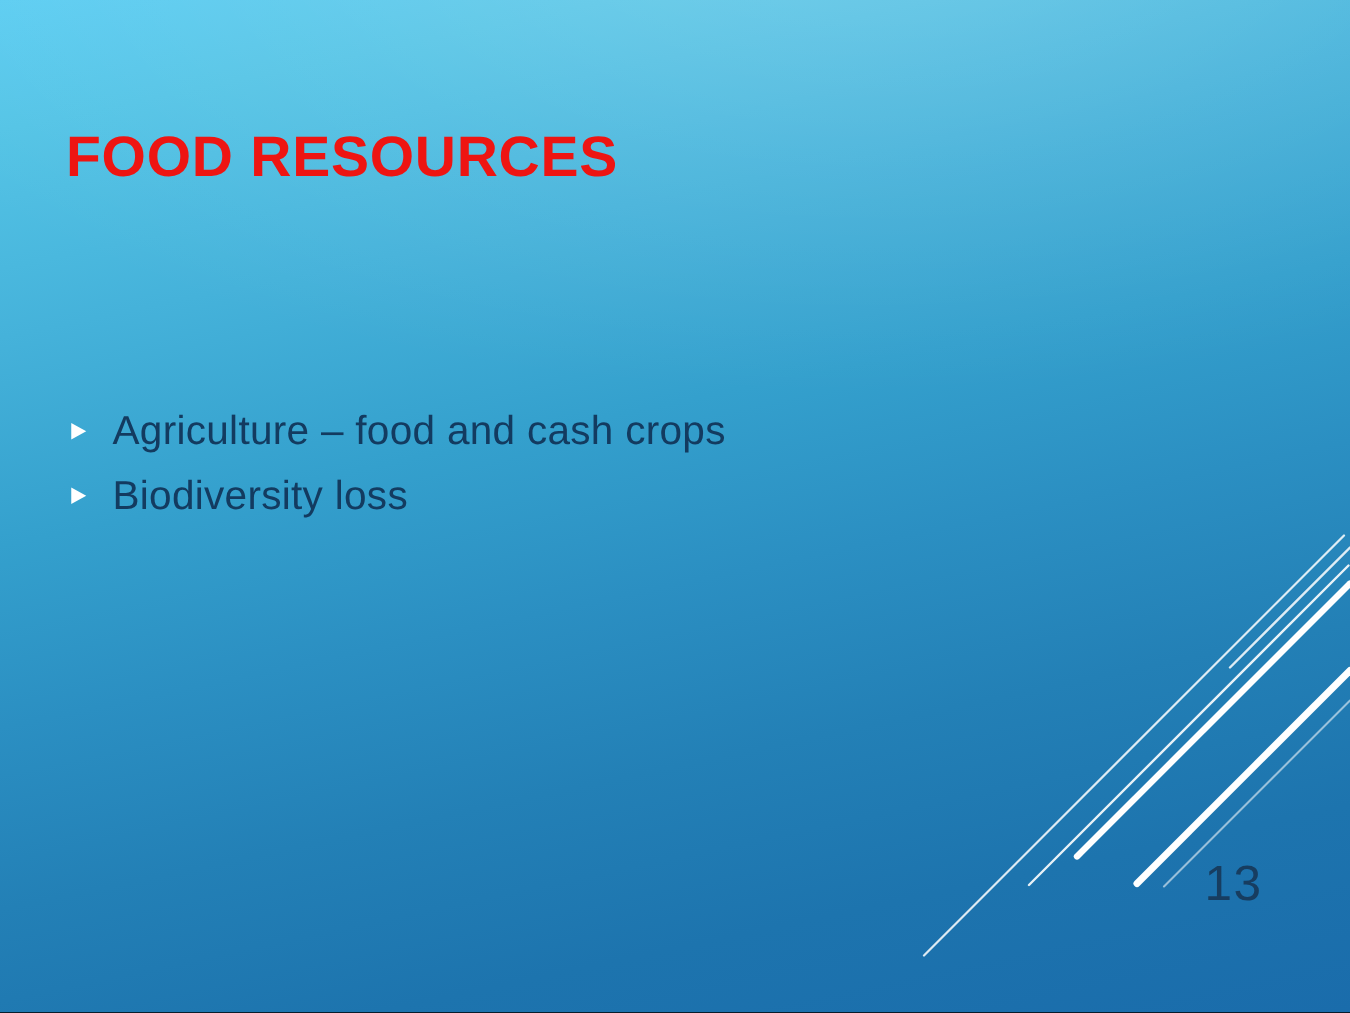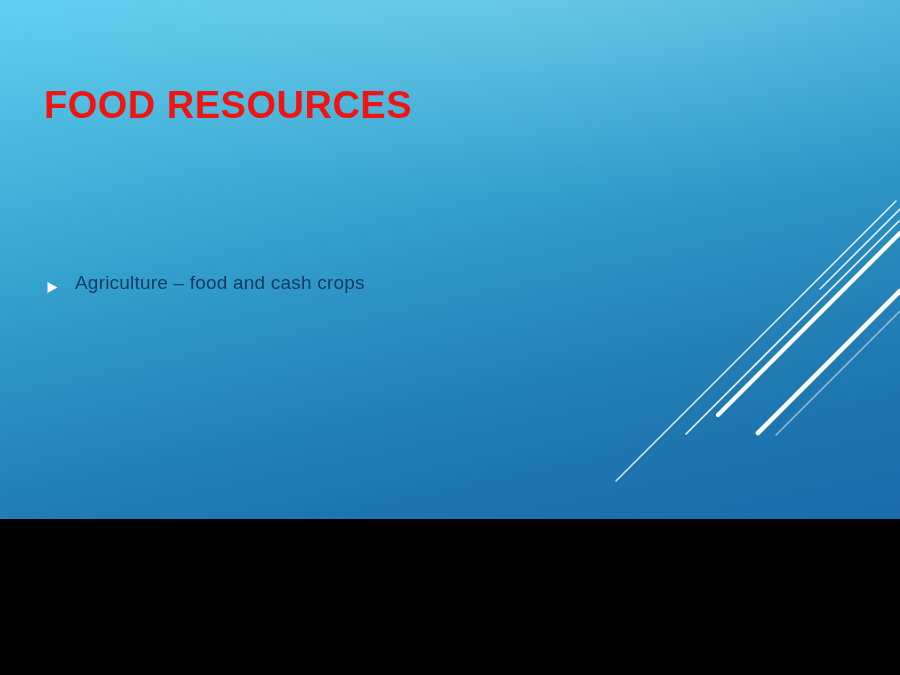--- a/index.html
+++ b/index.html
@@ -5,21 +5,21 @@
 <style>
   html, body {
     margin: 0;
     padding: 0;
     background: #000;
   }
 
   .slide {
     position: relative;
     width: 900px;
-    height: 519px;
+    height: 675px;
     overflow: hidden;
     font-family: "Liberation Sans", sans-serif;
     
     background:
       linear-gradient(168deg,
         #5ccdf2 0%,
         #54c4e6 10%,
         #45b2da 26%,
         #34a0cd 42%,
         #2b8fc2 56%,
@@ -72,21 +72,21 @@
     flex: 0 0 auto;
     width: 13px;
     margin-top: 9px;
     margin-right: 16px;
     line-height: 0;
   }
 
   .bullet-marker svg { display: block; }
 
   .bullet-text {
-    font-size: 19px;
+    font-size: 27px;
     font-weight: 400;
     color: #133b60;
     letter-spacing: 0.2px;
     line-height: 1.18;
     white-space: nowrap;
     text-align: center;
   }
 
   
   .deco {
@@ -125,20 +125,28 @@
     <div class="bullet-row">
       <span class="bullet-marker">
         <svg width="13" height="13" viewBox="0 0 13 13" aria-hidden="true">
           <polygon points="1.5,1 11.5,6.5 1.5,12" fill="#ffffff"></polygon>
         </svg>
       </span>
       <span class="bullet-text">Agriculture – food and cash crops</span>
     </div>
 
 
+    <div class="bullet-row">
+      <span class="bullet-marker">
+        <svg width="13" height="13" viewBox="0 0 13 13" aria-hidden="true">
+          <polygon points="1.5,1 11.5,6.5 1.5,12" fill="#ffffff"></polygon>
+        </svg>
+      </span>
+      <span class="bullet-text">Biodiversity loss</span>
+    </div>
 
   </div>
 
   <div class="deco">
     <svg viewBox="0 0 300 320" preserveAspectRatio="none" aria-hidden="true">
       <g stroke="#ffffff" fill="none" stroke-linecap="round">
 
         <line x1="296" y1="2" x2="16" y2="282" stroke-width="1.5" opacity="0.85"></line>
 
         <line x1="299" y1="22" x2="86" y2="235" stroke-width="1.6" opacity="0.9"></line>

